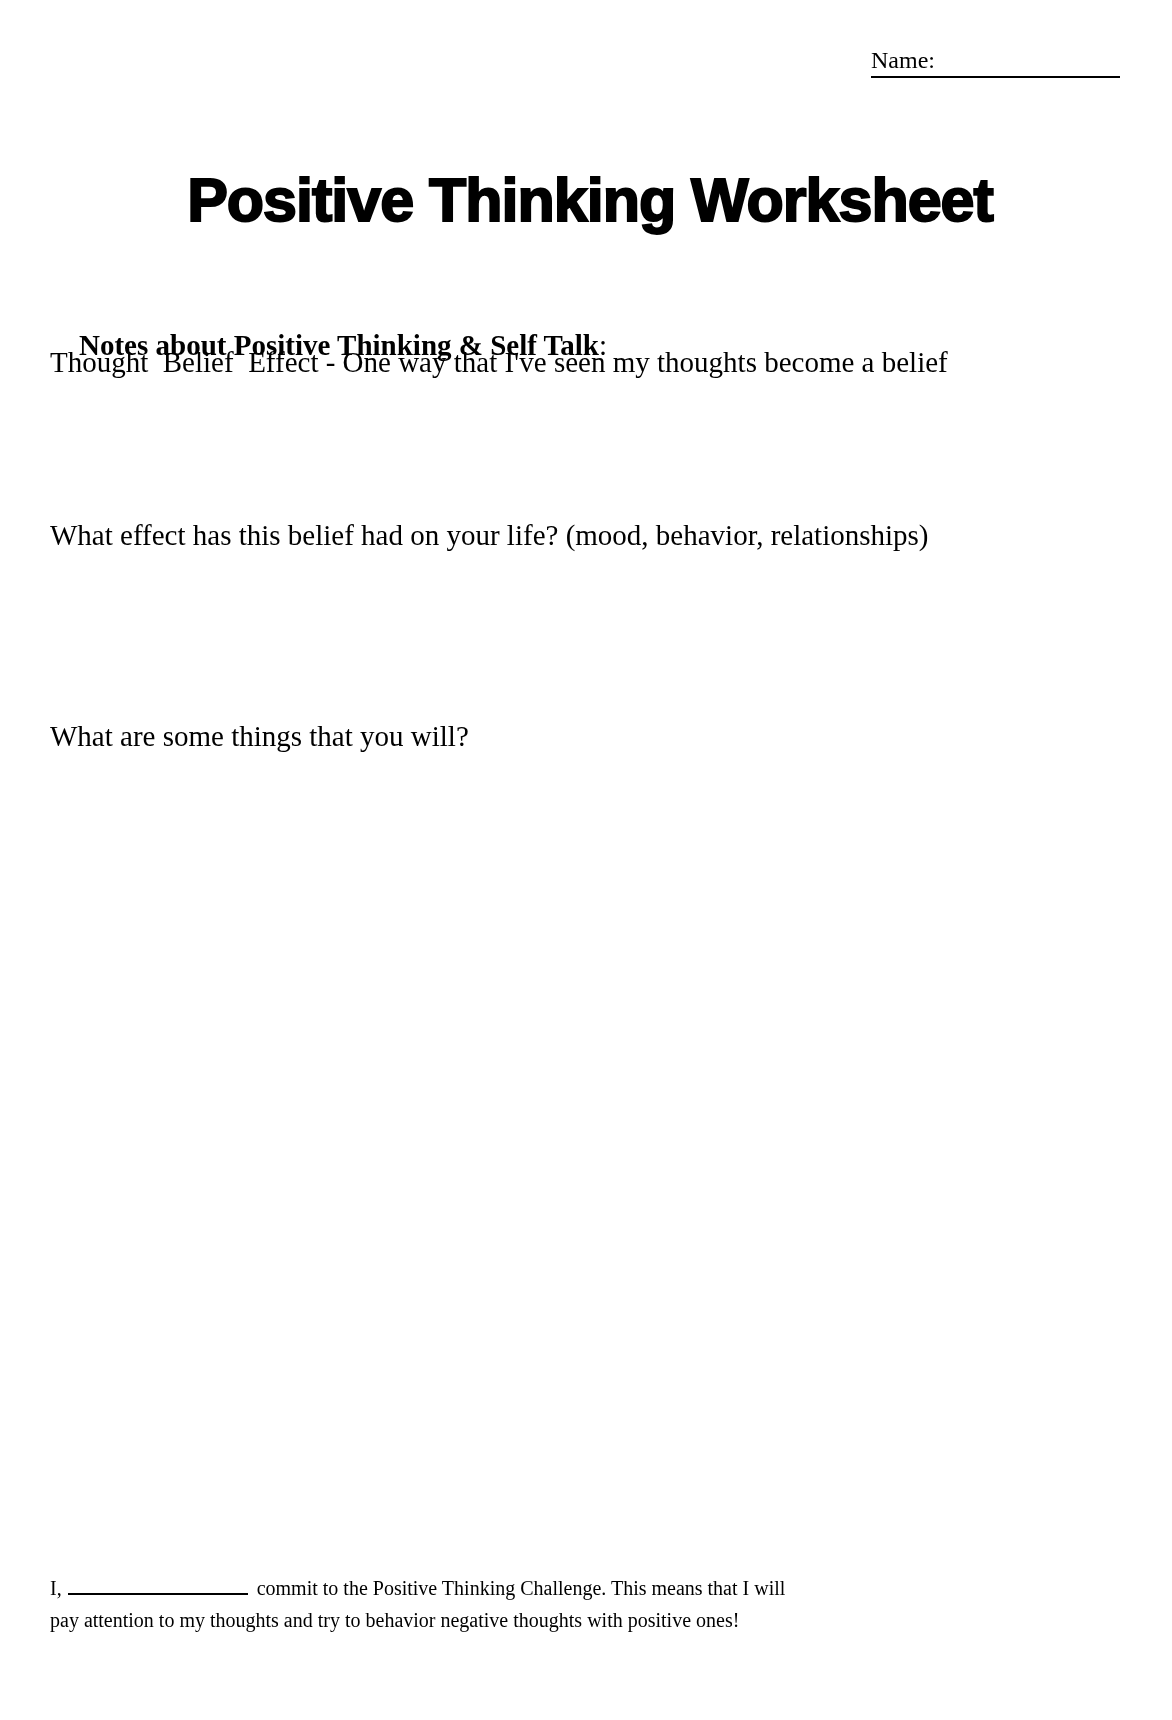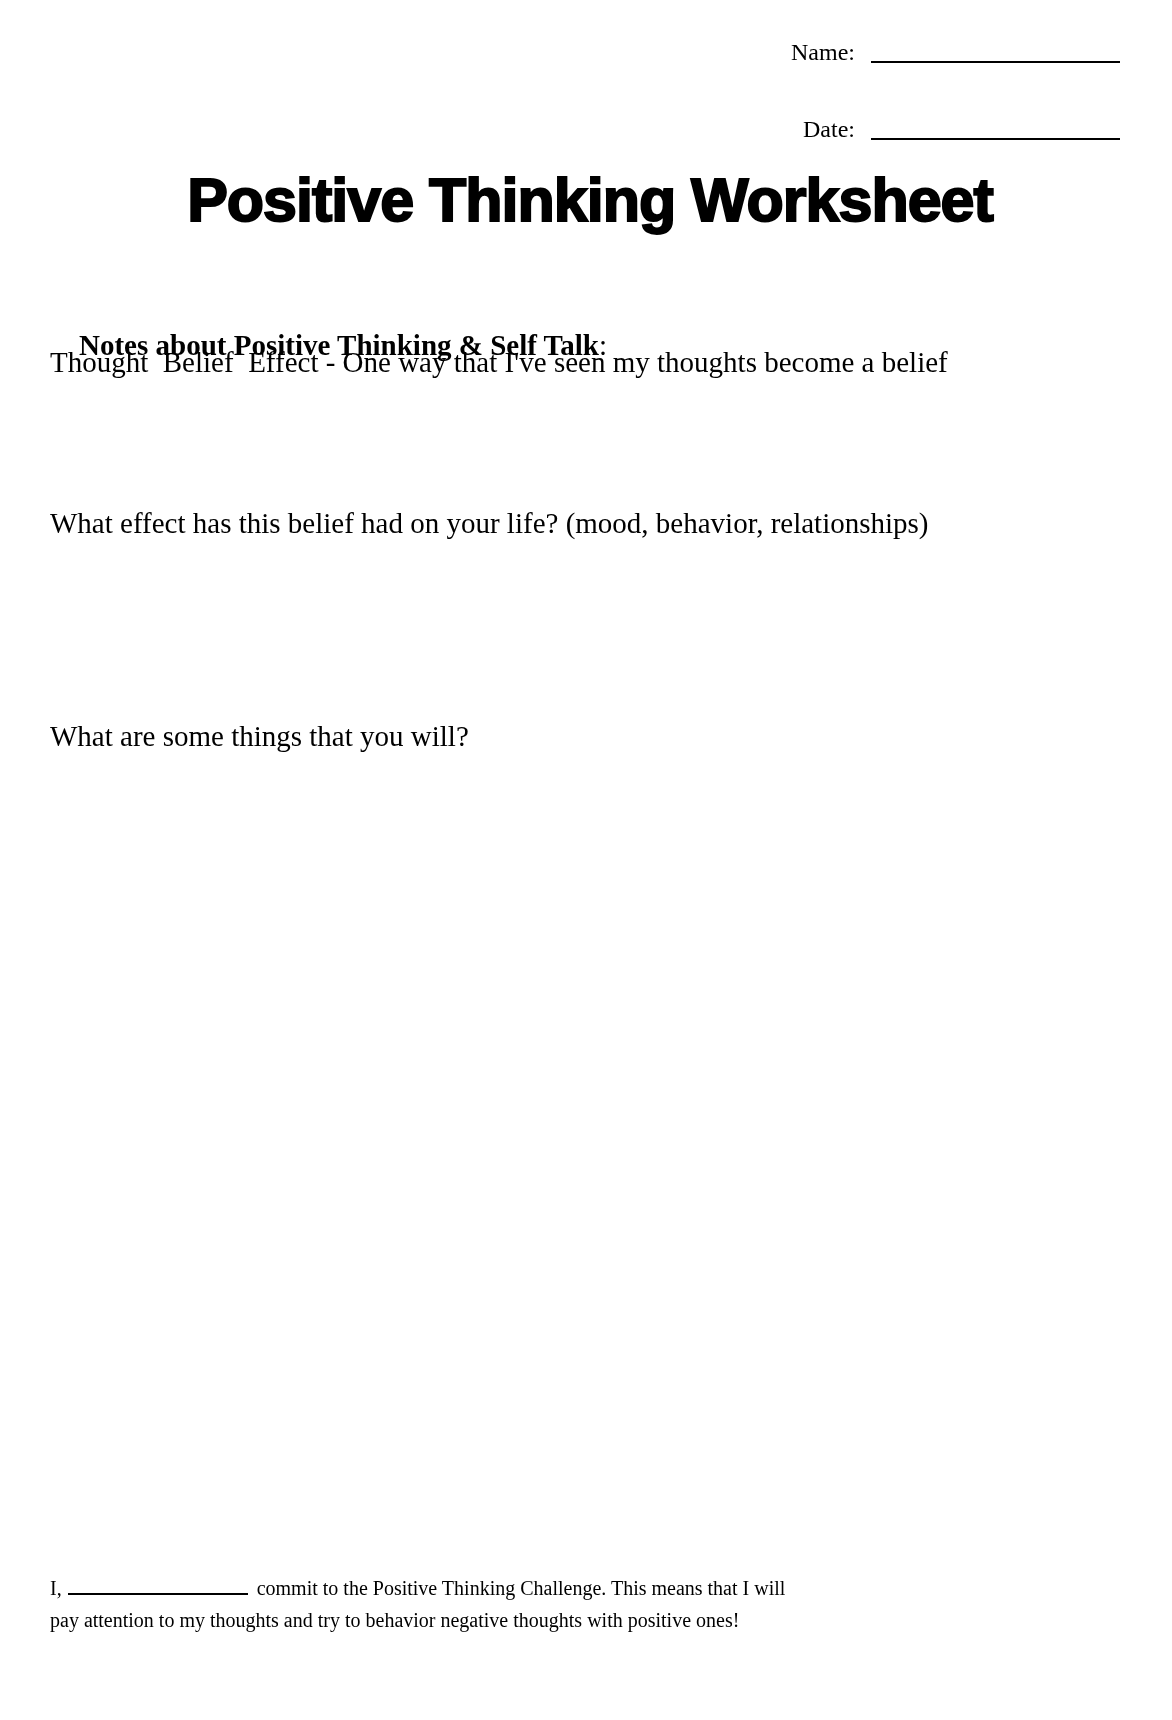--- a/index.html
+++ b/index.html
@@ -19,21 +19,21 @@
 
   
   .field-row {
     position: absolute;
     right: 52px;
     display: flex;
     align-items: baseline;
     font-size: 24px;
     line-height: 1.1;
   }
-  .field-row.name-row { top: 39px; }
+  .field-row.name-row { top: 47px; flex-direction: column; }
   .field-row.date-row { top: 116px; }
   .field-label { white-space: nowrap; }
   .field-line {
     display: inline-block;
     width: 249px;
     height: 0;
     border-bottom: 2px solid #000000;
     margin-left: 16px;
     transform: translateY(3px);
   }
@@ -58,21 +58,21 @@
   .line {
     position: absolute;
     left: 50px;
     font-size: 29px;
     line-height: 1.15;
     white-space: pre-wrap;
   }
   .notes-heading   { top: 296px; }
   .notes-heading .bold { font-weight: bold; }
   .thought-line    { top: 346px; }
-  .effect-question { top: 507px; }
+  .effect-question { top: 519px; }
   .love-question   { top: 720px; }
   .ten-thoughts    { top: 1040px; }
 
   
   .commitment {
     position: absolute;
     left: 50px;
     top: 1572px;
     font-size: 20px;
     line-height: 32px;
@@ -89,24 +89,20 @@
 </head>
 <body>
 
 <div class="page">
 
   <div class="field-row name-row">
     <span class="field-label">Name:</span>
     <span class="field-line"></span>
   </div>
 
-  <div class="field-row date-row">
-    <span class="field-label">Date:</span>
-    <span class="field-line"></span>
-  </div>
 
   <h1 class="title">Positive Thinking Worksheet</h1>
 
   <div class="line notes-heading">
     <span class="bold">Notes about Positive Thinking &amp; Self Talk</span><span>:</span>
   </div>
 
   <div class="line thought-line">Thought  Belief  Effect - One way that I've seen my thoughts become a belief</div>
 
   <div class="line effect-question">What effect has this belief had on your life? (mood, behavior, relationships)</div>

